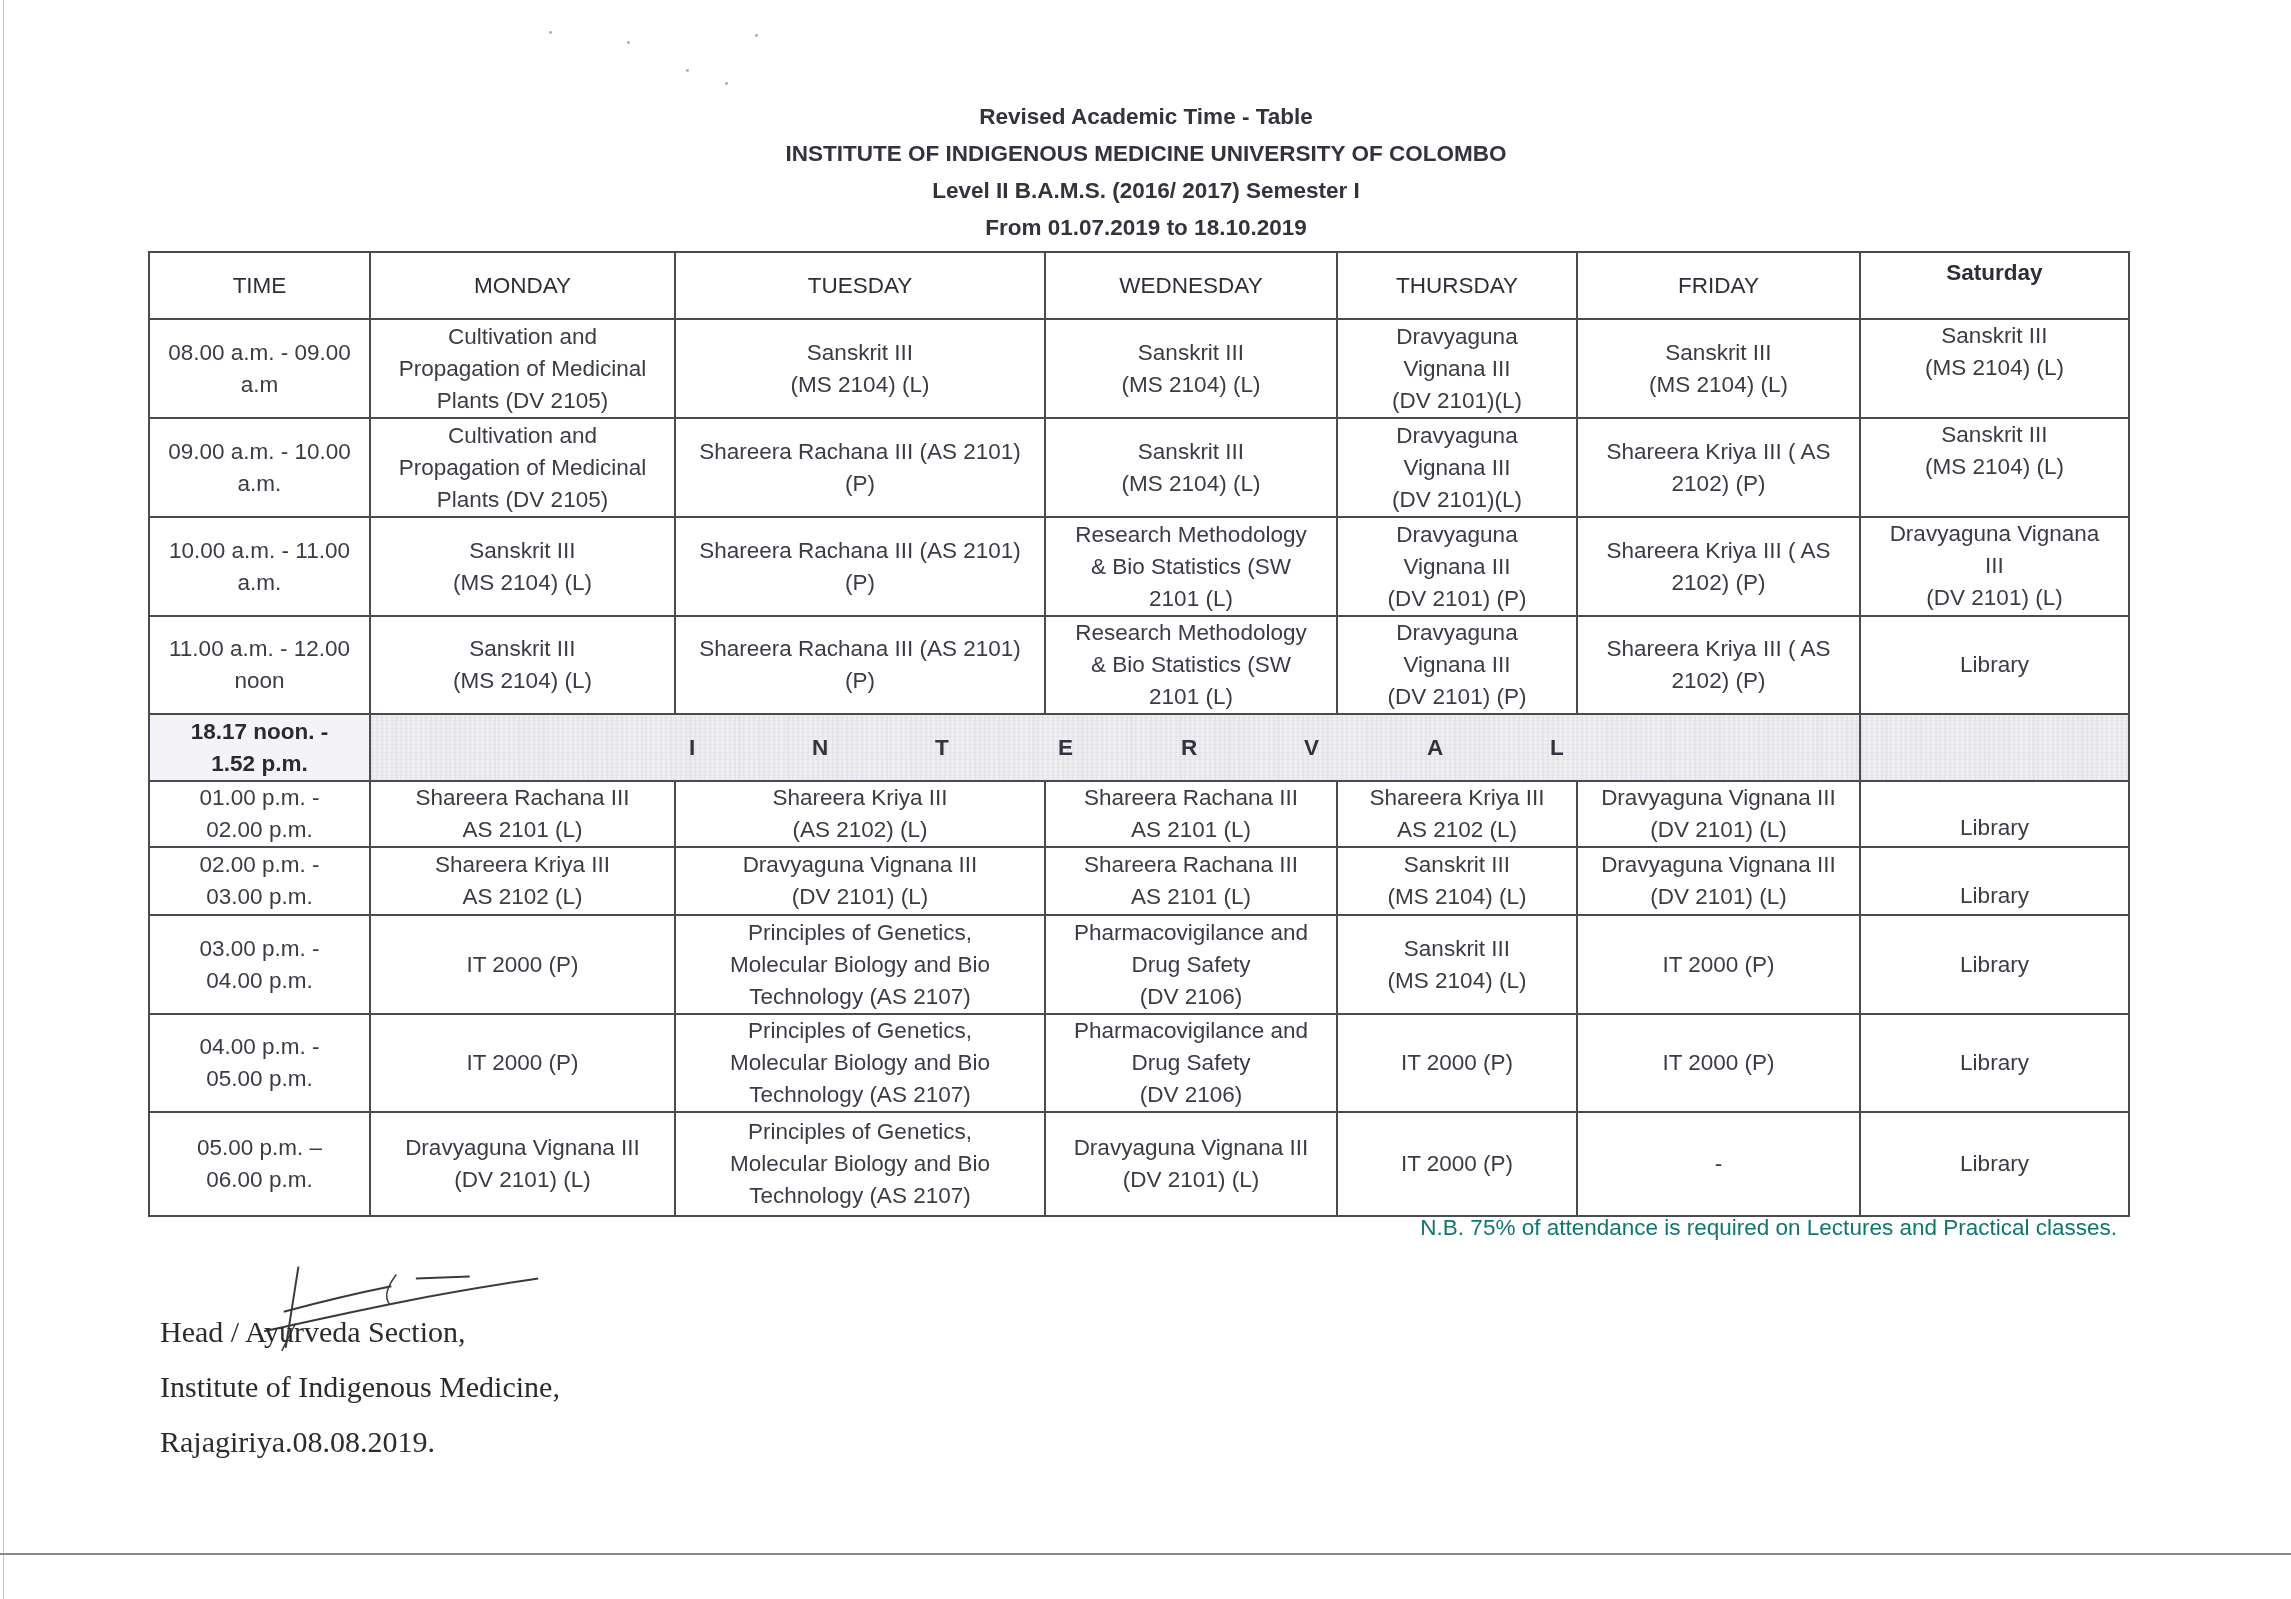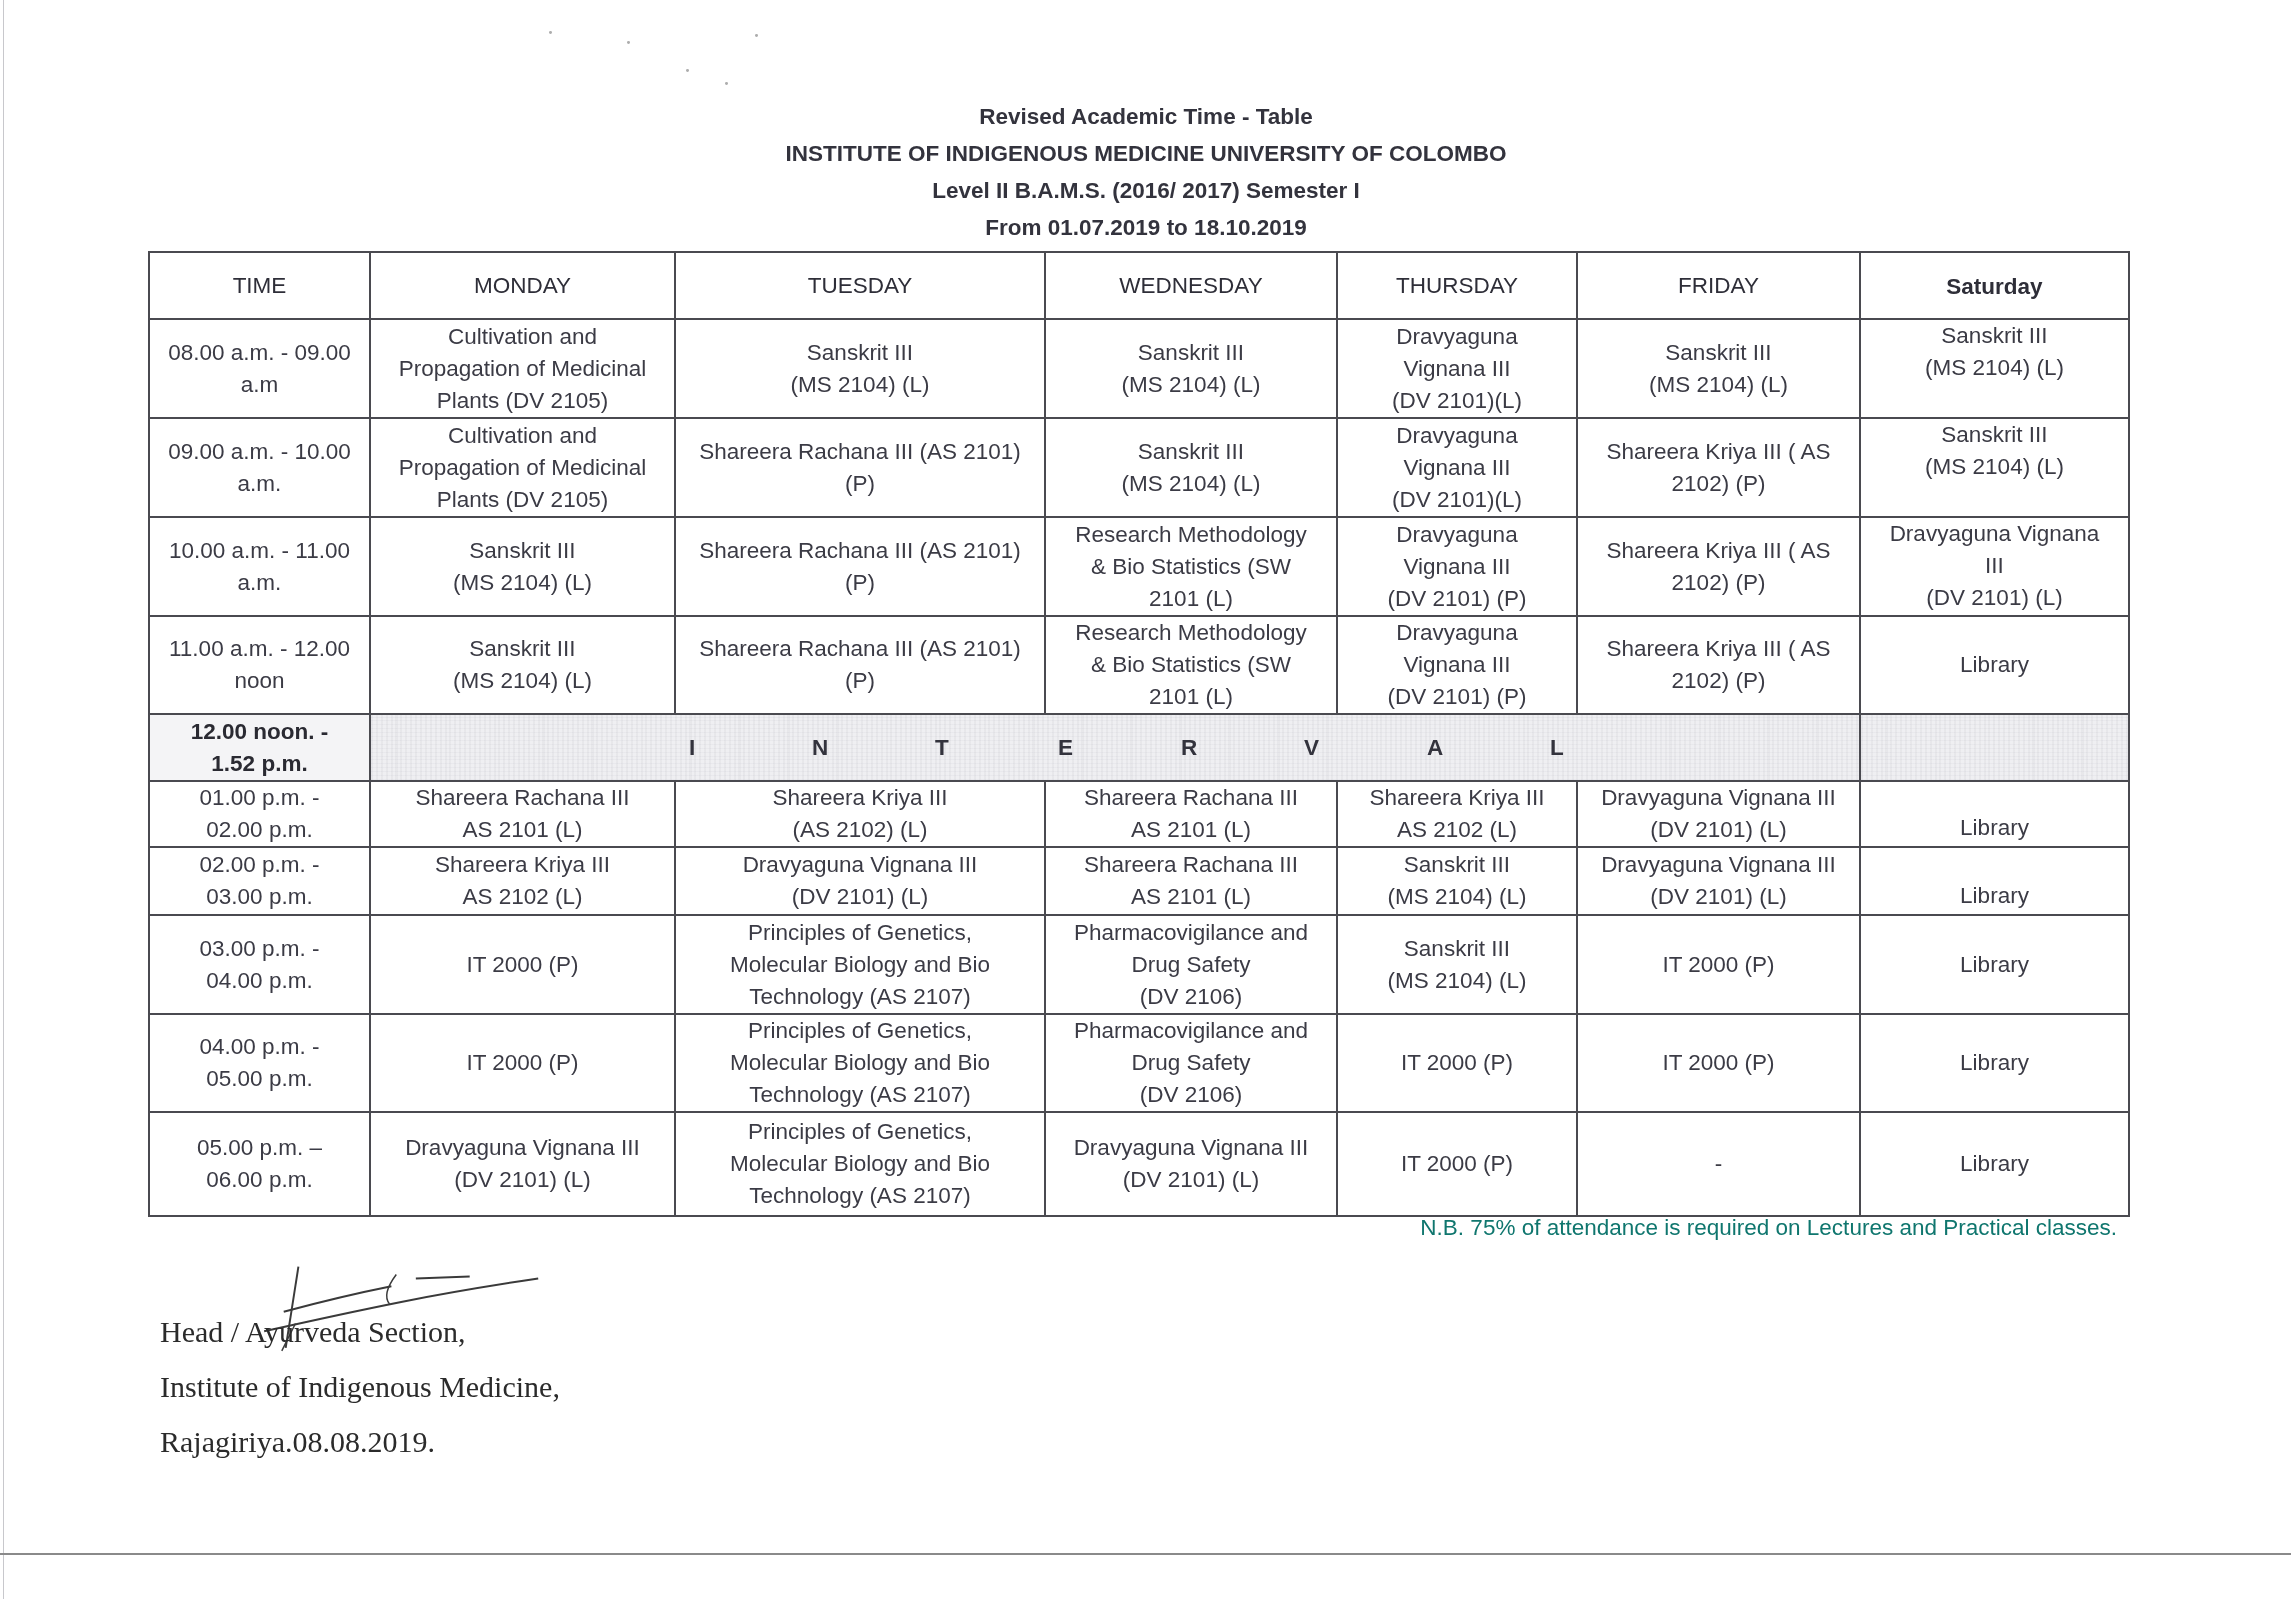--- a/index.html
+++ b/index.html
@@ -65,21 +65,21 @@
     color: #3b3b45;
     padding: 0 5.9px;
     overflow: hidden;
   }
   table.timetable th {
     color: #2e2e38;
   }
   table.timetable th.sat-head {
     vertical-align: top;
     font-weight: bold;
-    padding-top: 18px;
+    padding-top: 4px;
   }
   table.timetable td.sat-cell {
     vertical-align: top;
   }
   table.timetable td.sat-cell.bottom {
     vertical-align: bottom;
     padding-bottom: 2px;
   }
   .cell-line { display: block; }
   tr.interval-row td {
@@ -304,21 +304,21 @@
           <span class="cell-line">2102) (P)</span>
         </td>
         <td class="sat-cell" style="vertical-align: middle;">
           <span class="cell-line">Library</span>
         </td>
       </tr>
     </tbody>
   <tbody>
     <tr class="interval-row" style="height:67px">
       <td class="interval-time">
-        <span class="cell-line">12.00 noon. -</span>
+        <span class="cell-line">18.17 noon. -</span>
         <span class="cell-line">1.52 p.m.</span>
       </td>
       <td colspan="5">
         <div class="interval-letters" id="interval-letters">
             <span>I</span>
             <span>N</span>
             <span>T</span>
             <span>E</span>
             <span>R</span>
             <span>V</span>

